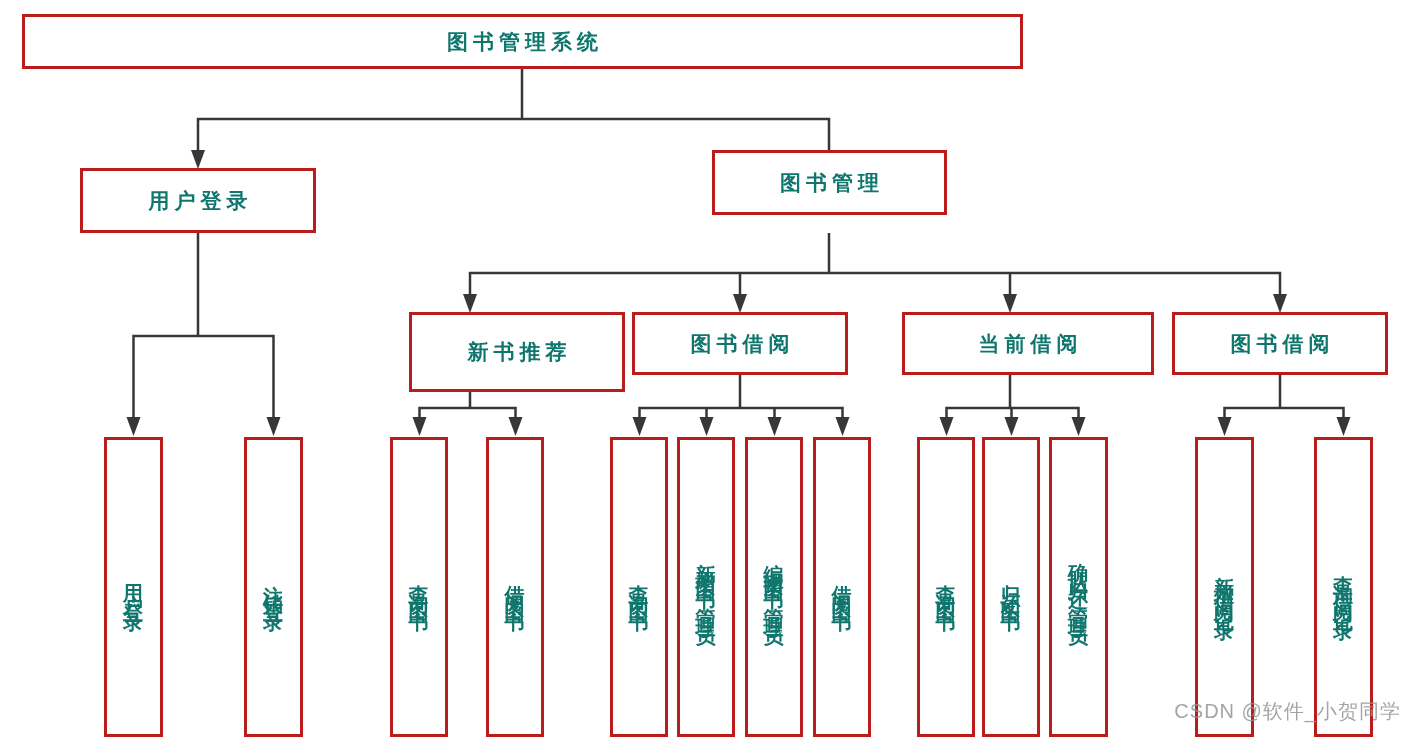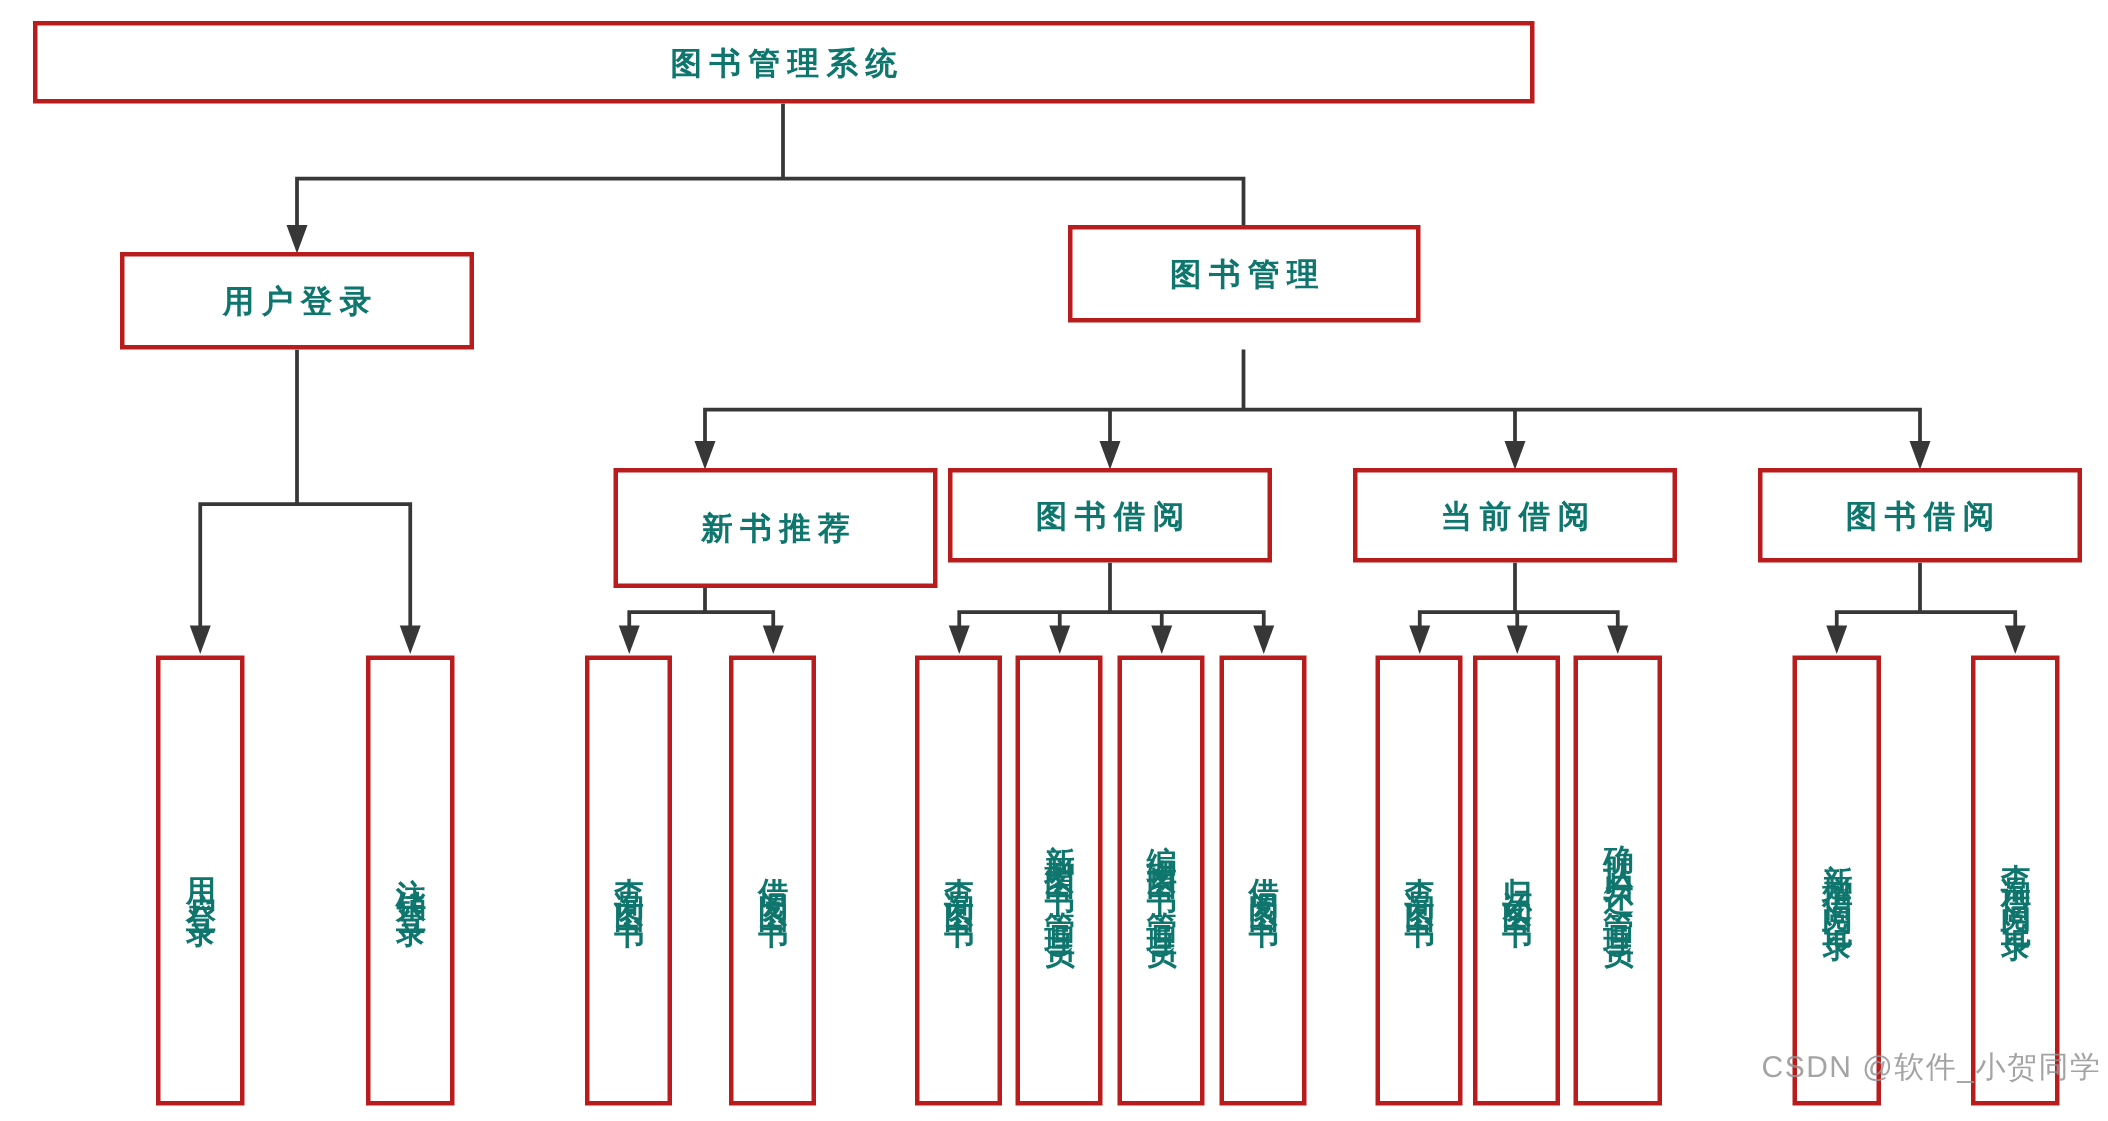--- a/index.html
+++ b/index.html
@@ -98,21 +98,21 @@
     </g>
   </svg>
 
   <div class="box h" style="left:22px; top:14px; width:1001px; height:55px;">图书管理系统</div>
 
   <div class="box h" style="left:80px; top:168px; width:236px; height:65px;">用户登录</div>
   <div class="box h" style="left:712px; top:150px; width:235px; height:65px;">图书管理</div>
 
   <div class="box h" style="left:362px; top:312px; width:216px; height:80px;margin-left:47px;">新书推荐</div>
   <div class="box h" style="left:632px; top:312px; width:216px; height:63px;">图书借阅</div>
-  <div class="box h" style="left:902px; top:312px; width:216px; height:63px;">当前借阅</div>
+  <div class="box h" style="left:902px; top:312px; width:252px; height:63px;">当前借阅</div>
   <div class="box h" style="left:1172px; top:312px; width:216px; height:63px;">图书借阅</div>
 
   <div class="box v" style="left:104px; top:437px; width:59px; height:300px;">用户登录</div>
   <div class="box v" style="left:244px; top:437px; width:59px; height:300px;">注销登录</div>
 
   <div class="box v" style="left:390px; top:437px; width:58px; height:300px;">查询图书</div>
   <div class="box v" style="left:486px; top:437px; width:58px; height:300px;">借阅图书</div>
 
   <div class="box v" style="left:610px; top:437px; width:58px; height:300px;">查询图书</div>
   <div class="box v" style="left:677px; top:437px; width:58px; height:300px;">新增图书（管理员）</div>

